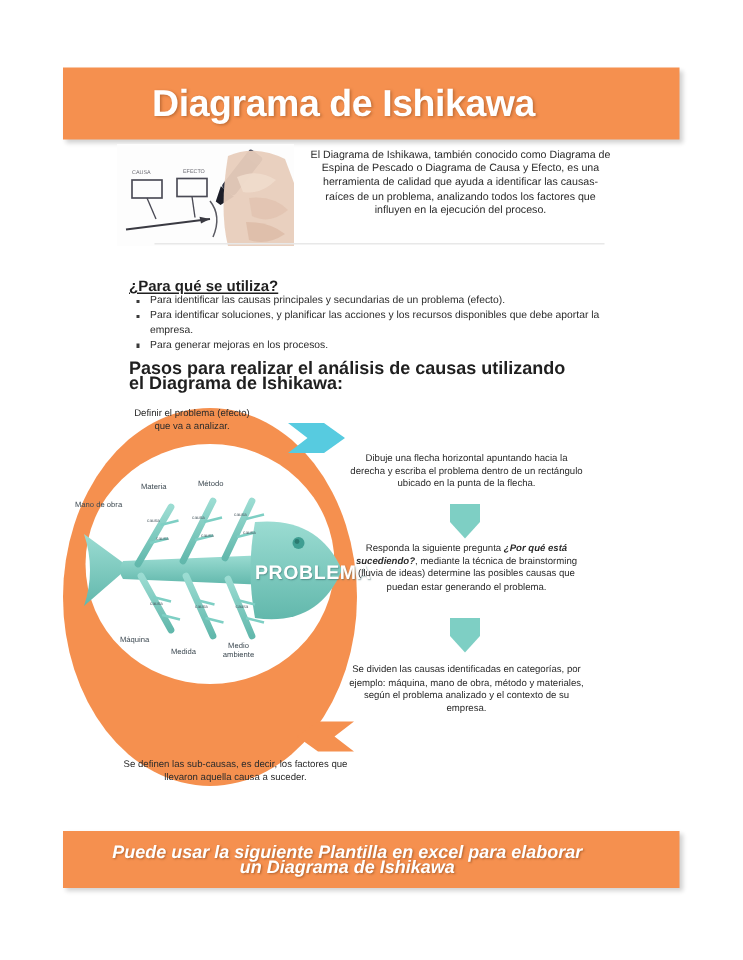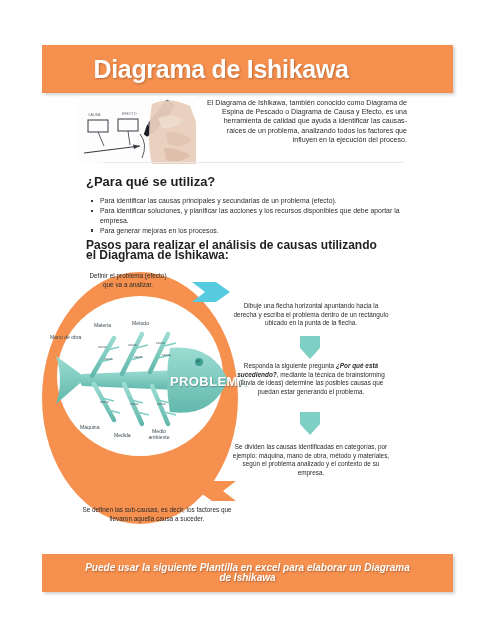--- a/index.html
+++ b/index.html
@@ -38,20 +38,21 @@
     width: 358px;
     height: 48px;
     line-height: 48px;
     text-align: center;
     color: #ffffff;
     font-size: 25px;
     font-weight: bold;
     letter-spacing: -0.3px;
     text-shadow: 1px 1px 2px rgba(120,60,20,0.45);
     white-space: nowrap;
+    padding-left: 8px;
   }
 
   
   .photo {
     position: absolute;
     left: 78px;
     top: 96px;
     width: 118px;
     height: 68px;
     background: #fdfdfd;
@@ -60,21 +61,21 @@
 
   
   .intro {
     position: absolute;
     left: 207px;
     top: 99px;
     width: 200px;
     font-size: 7.1px;
     line-height: 9.2px;
     color: #2b2b2b;
-    text-align: right;
+    text-align: center;
   }
 
   
   .quote-rule {
     position: absolute;
     left: 103px;
     top: 162px;
     width: 300px;
     height: 1px;
     background: #e8e8e8;
@@ -89,24 +90,25 @@
     font-weight: bold;
     color: #e2533a;
     letter-spacing: -0.1px;
     white-space: nowrap;
   }
 
   
   .usage-heading {
     position: absolute;
     left: 86px;
-    top: 174px;
-    font-size: 13px;
+    top: 186px;
+    font-size: 10px;
     font-weight: bold;
     color: #1f1f1f;
+    text-decoration: underline;
   }
   .usage-list {
     position: absolute;
     left: 86px;
     top: 196px;
     width: 300px;
     margin: 0;
     padding: 0 0 0 14px;
     list-style: none;
     font-size: 6.9px;
@@ -206,25 +208,25 @@
     position: absolute;
     left: 42px;
     top: 554px;
     width: 411px;
     height: 38px;
     background: #f5904f;
     box-shadow: 2px 2px 3px rgba(0,0,0,0.18);
   }
   .footer-text {
     position: absolute;
-    left: 40px;
+    left: 24px;
     top: 9px;
     width: 331px;
     text-align: center;
-    font-size: 10px;
+    font-size: 12px;
     line-height: 10px;
     font-style: italic;
     font-weight: bold;
     color: #ffffff;
     text-shadow: 0.8px 0.8px 1.4px rgba(120,60,20,0.5);
   }
 </style>
 </head>
 <body>
 

